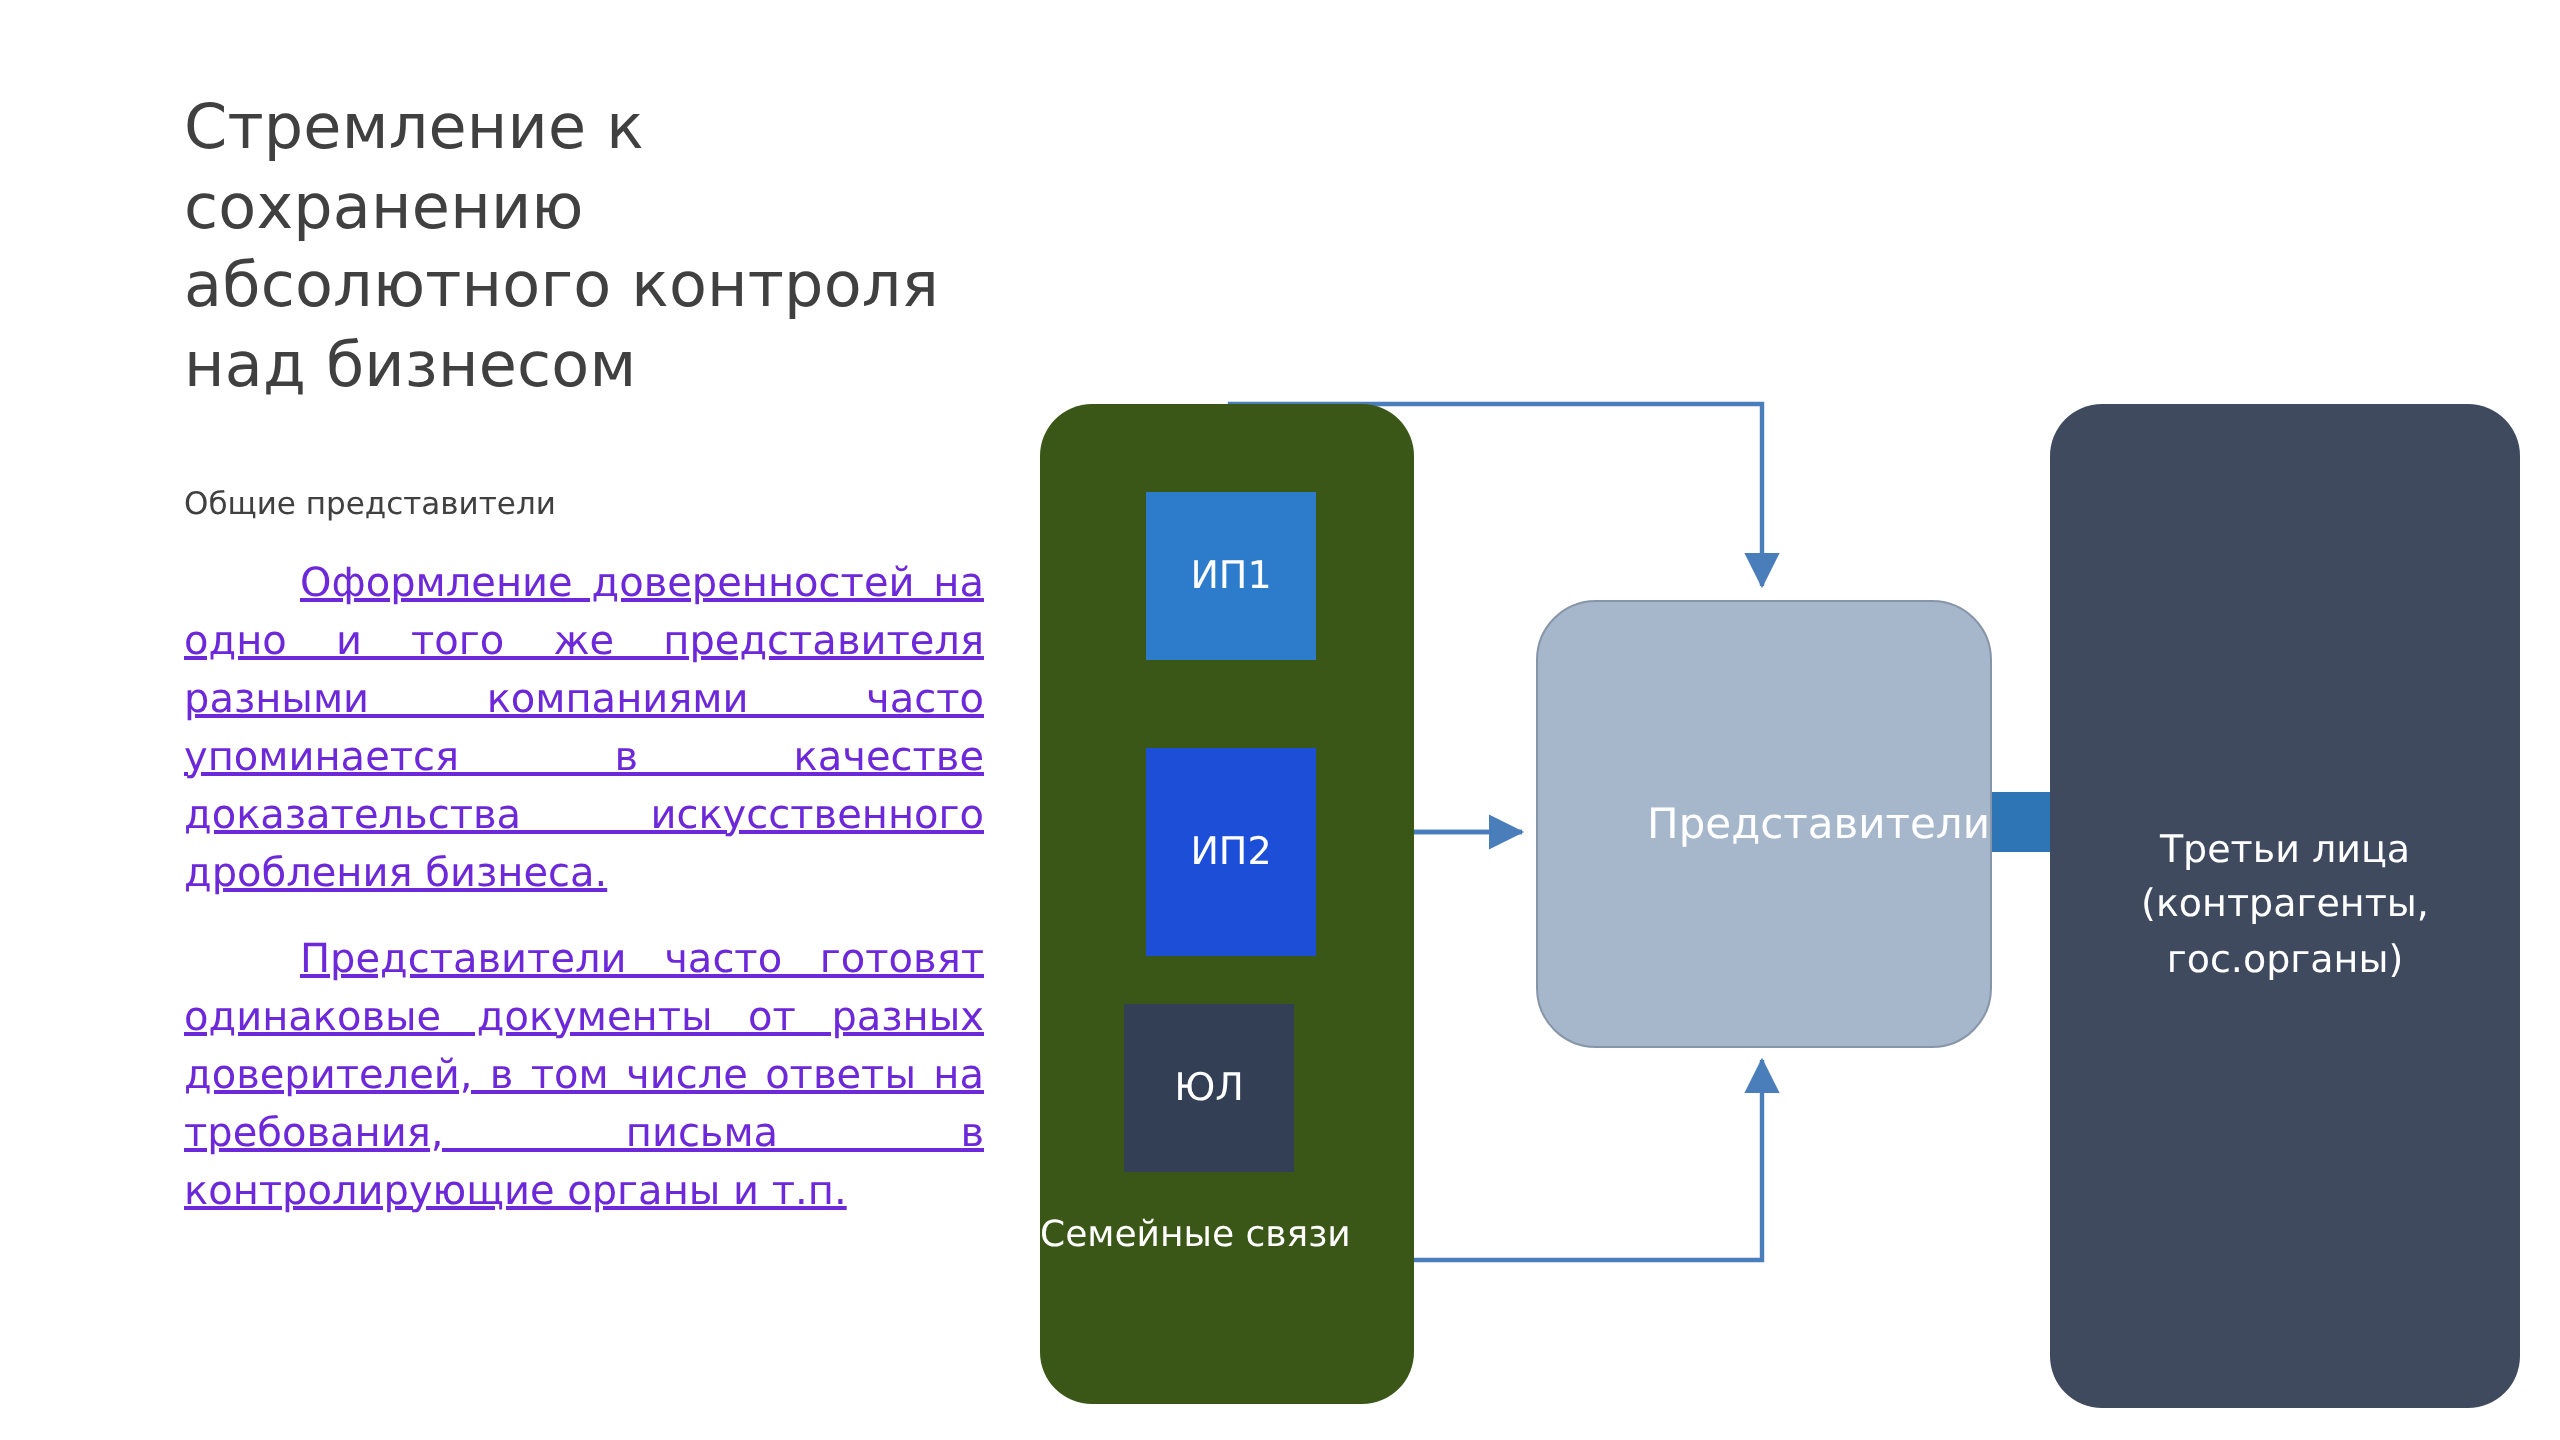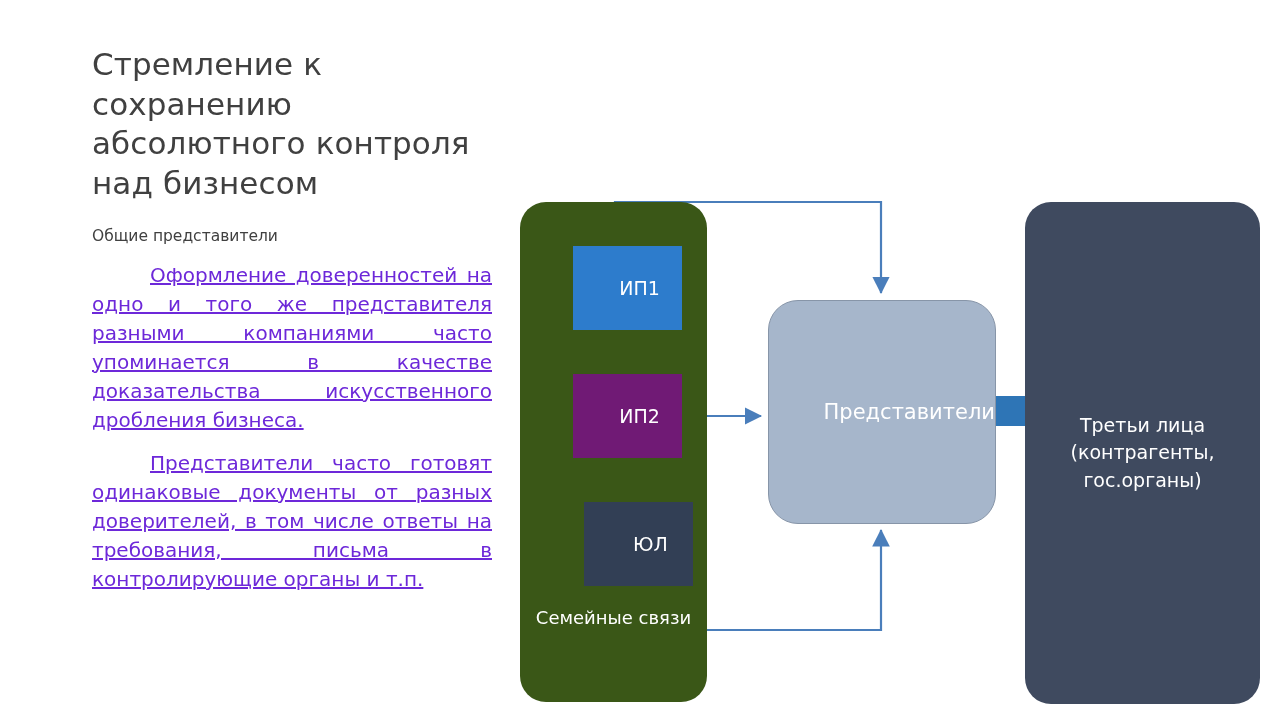--- a/index.html
+++ b/index.html
@@ -27,21 +27,21 @@
   .slide-title {
     font-size: 31px;
     line-height: 1.28;
     color: #404040;
     font-weight: 400;
     margin: 0;
     letter-spacing: 0.1px;
   }
 
   .body-block {
-    margin-top: 22px;
+    margin-top: 38px;
   }
 
   .lead-line {
     font-size: 15.5px;
     line-height: 1.35;
     color: #404040;
     margin: 0 0 14px 0;
   }
 
   .para {
@@ -75,51 +75,50 @@
   }
 
   .node {
     position: absolute;
     display: flex;
     align-items: center;
     justify-content: center;
     text-align: center;
     color: #ffffff;
     font-size: 19px;
-    padding-left: 24px;
   }
 
   .node-ip1 {
     left: 73px;
     top: 66px;
     width: 85px;
     height: 84px;
     background: #2d7ccc;
   }
   .node-ip2 {
     left: 73px;
     top: 194px;
     width: 85px;
-    height: 84px;
-    background: #701a75;
+    height: 104px;
+    background: #1d4ed8;
   }
   .node-ul {
-    left: 84px;
+    left: 62px;
     top: 322px;
     width: 85px;
     height: 84px;
     background: #323f55;
   }
 
   .green-label {
     position: absolute;
     left: 20px;
     top: 425px;
     width: 187px;
-    text-align: center;
+    text-align: left;
     color: #ffffff;
     font-size: 18px;
     line-height: 1.45;
   }
 
   .rep-box {
     position: absolute;
     left: 268px;
     top: 120px;
     width: 226px;

